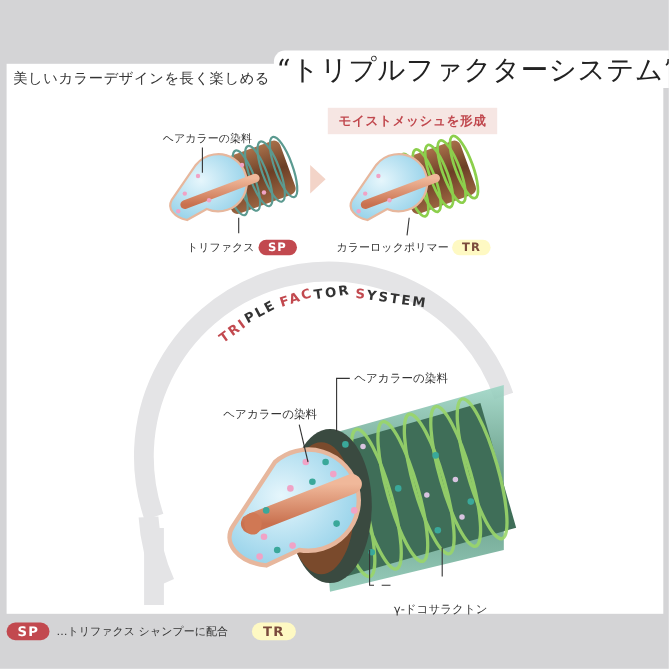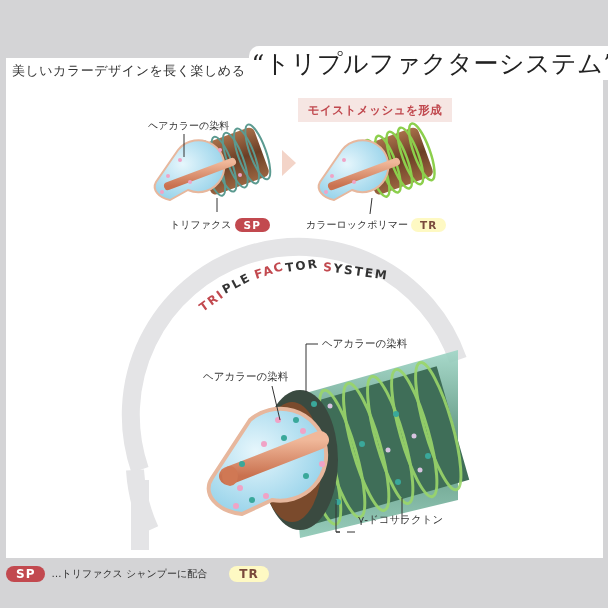--- a/index.html
+++ b/index.html
@@ -182,21 +182,21 @@
 </div>
 
 <div class="moist-box">モイストメッシュを形成</div>
 <div class="lbl" style="left:306px;top:218px;">
   <span>カラーロックポリマー</span>
   <span class="badge tr">TR</span>
 </div>
 
 <div class="lbl" style="left:322px;top:337px;font-size:10.5px;">ヘアカラーの染料</div>
 <div class="lbl" style="left:203px;top:370px;font-size:10.5px;">ヘアカラーの染料</div>
-<div class="lbl" style="left:358px;top:513px;font-size:10.5px;">γ-ドコサラクトン</div>
+<div class="lbl" style="left:358px;top:547px;font-size:10.5px;">γ-ドコサラクトン</div>
 
 <div class="footer">
   <span class="badge sp">SP</span>
   <span>…トリファクス シャンプーに配合</span>
   <span class="gap"></span>
   <span class="badge tr">TR</span>
   <span class="gap" style="width:14px"></span>
 </div>
 
 </body></html>

